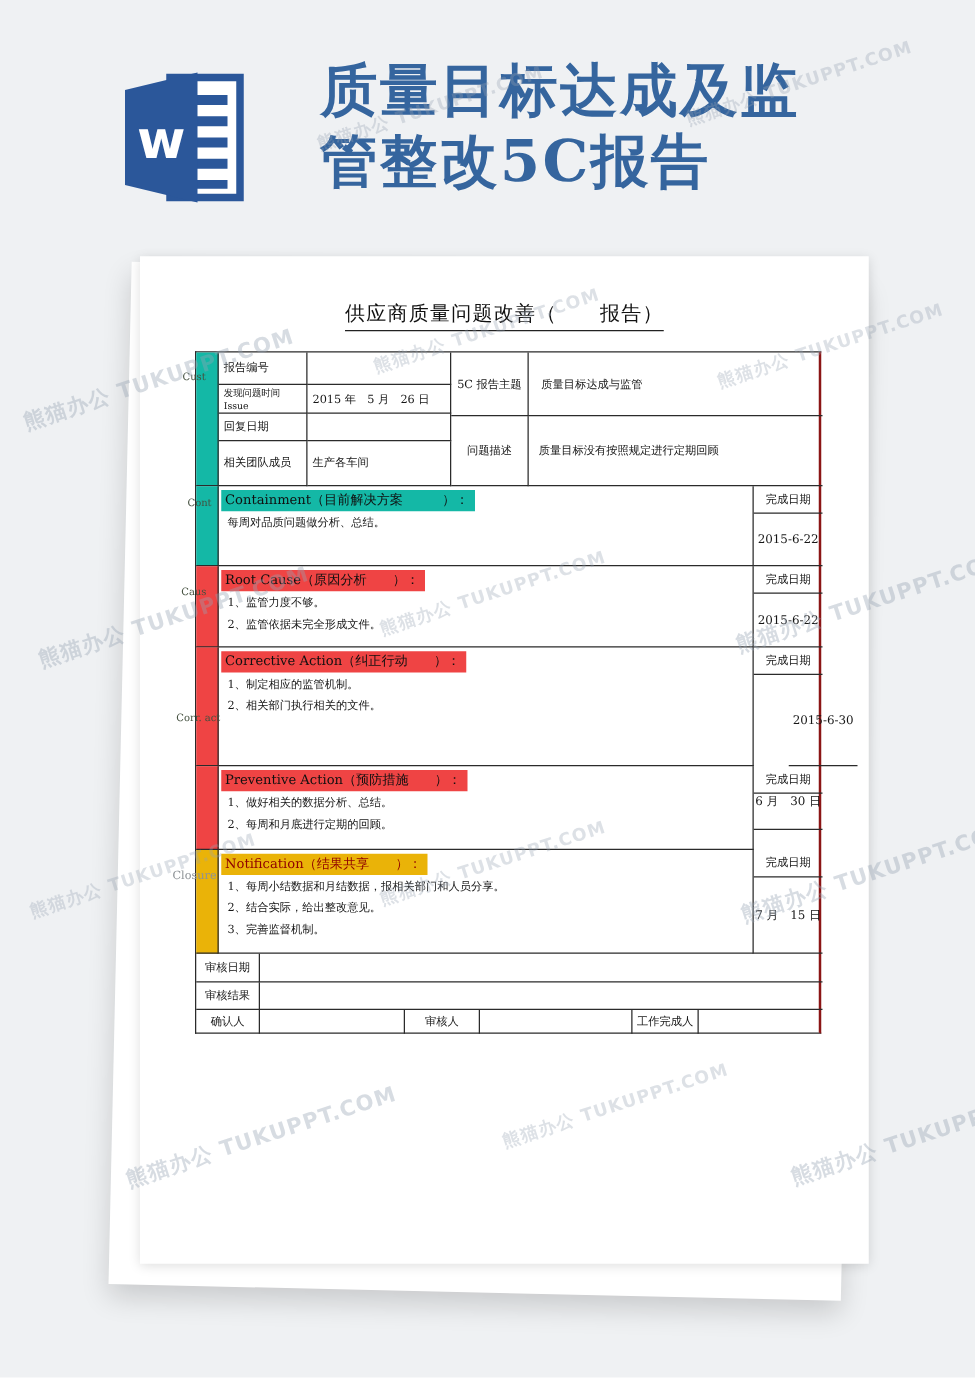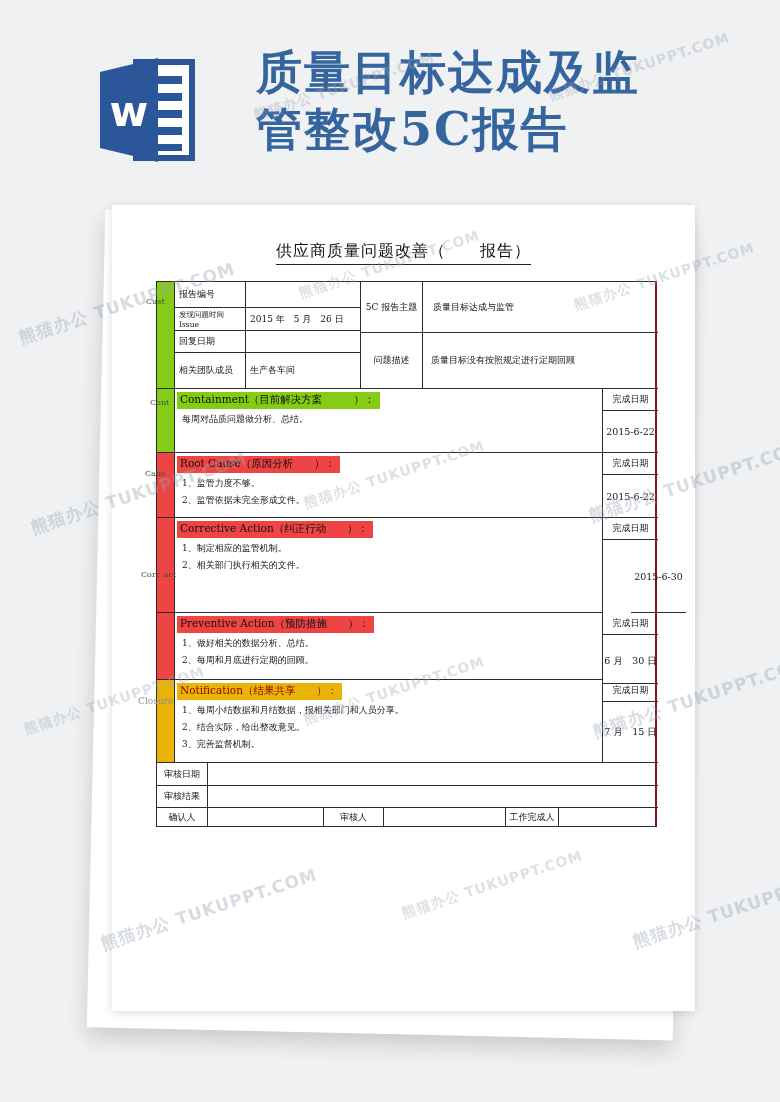--- a/index.html
+++ b/index.html
@@ -26,21 +26,21 @@
                   padding-bottom:2px;}
   
   .tbl{position:absolute;left:44px;top:76px;width:501px;height:546px;box-sizing:border-box;
        border:1px solid #2b2b2b;border-right:2px solid #8b1515;}
   .c{position:absolute;box-sizing:border-box;font-size:9px;color:#161616;overflow:hidden;}
   .br{border-right:1px solid #2b2b2b;}
   .bb{border-bottom:1px solid #2b2b2b;}
   .lab{display:flex;align-items:center;justify-content:center;text-align:center;}
   .labL{display:flex;align-items:center;padding-left:4px;}
   .ctr{display:flex;align-items:center;justify-content:center;}
-  .green{background:#84cc16;}
+  .green{background:#14b8a6;}
   .yellow{background:#ef4444;}
   .redbg{background:#eab308;}
   .secbar{display:inline-block;margin:3px 0 0 2px;padding:1px 5px 2px 3px;font-size:10.5px;
           white-space:nowrap;color:#101010;}
   .secbar.r{color:#8f0000;}
   .secline{font-size:9px;margin:4px 0 0 7px;line-height:1.45;white-space:nowrap;}
   .note{position:absolute;z-index:10;font-family:"DejaVu Serif",serif;color:#44503f;
         font-size:8px;white-space:nowrap;}
 </style>
 </head>
@@ -137,21 +137,21 @@
       </div>
       <div class="c bb lab" style="left:446px;top:236px;width:55px;height:22px;">完成日期</div>
       <div class="c bb ctr" style="left:446px;top:258px;width:55px;height:73px;font-size:9.5px;margin-left:28px;">2015-6-30</div>
 
       <div class="c br bb" style="left:18px;top:331px;width:428px;height:67px;">
         <span class="secbar yellow">Preventive Action（预防措施　　）：</span>
         <div class="secline">1、做好相关的数据分析、总结。</div>
         <div class="secline">2、每周和月底进行定期的回顾。</div>
       </div>
       <div class="c bb lab" style="left:446px;top:331px;width:55px;height:22px;">完成日期</div>
-      <div class="c bb ctr" style="left:446px;top:357px;width:55px;height:45px;font-size:9.5px;">6 月　30 日</div>
+      <div class="c bb ctr" style="left:446px;top:337px;width:55px;height:45px;font-size:9.5px;">6 月　30 日</div>
 
       <div class="c br bb" style="left:18px;top:398px;width:428px;height:83px;">
         <span class="secbar redbg r">Notification（结果共享　　）：</span>
         <div class="secline">1、每周小结数据和月结数据，报相关部门和人员分享。</div>
         <div class="secline">2、结合实际，给出整改意见。</div>
         <div class="secline">3、完善监督机制。</div>
       </div>
       <div class="c bb lab" style="left:446px;top:398px;width:55px;height:22px;">完成日期</div>
       <div class="c bb ctr" style="left:446px;top:420px;width:55px;height:61px;font-size:9.5px;">7 月　15 日</div>
 

